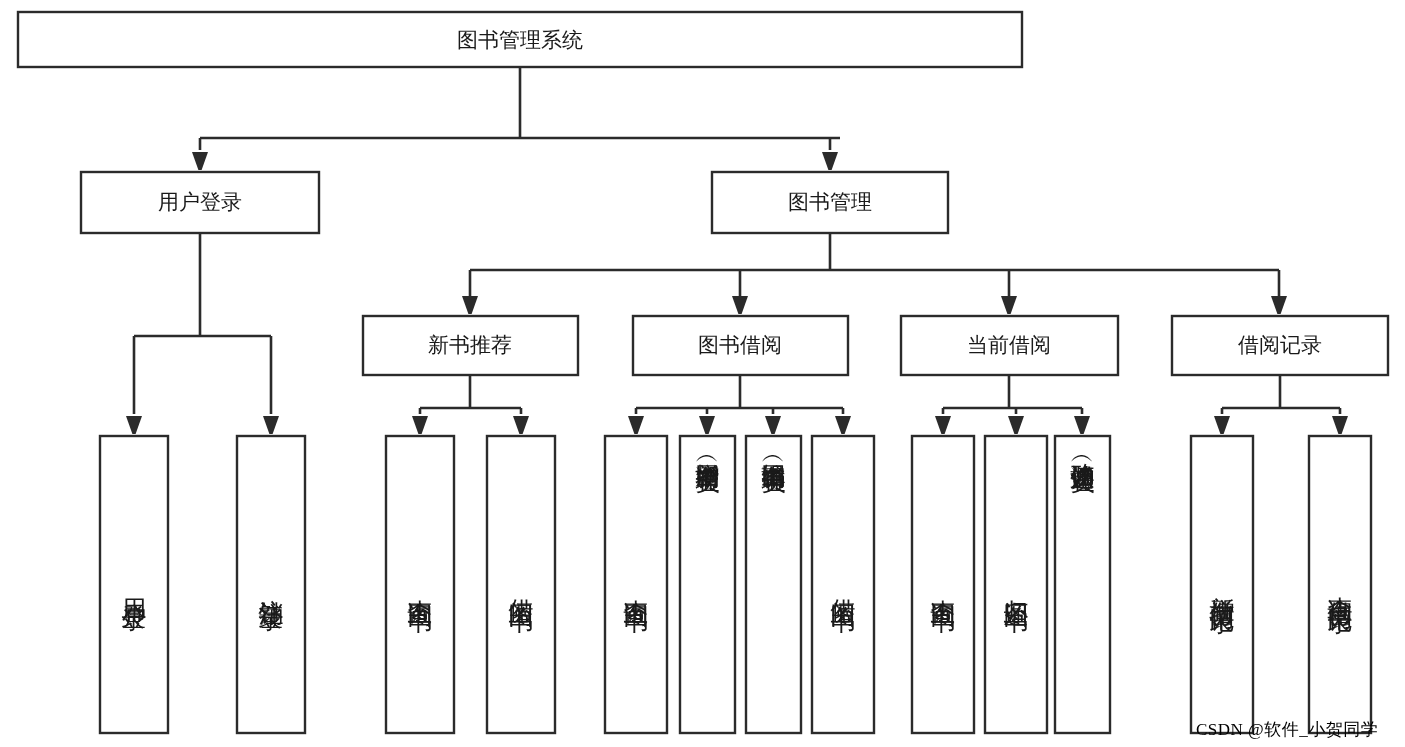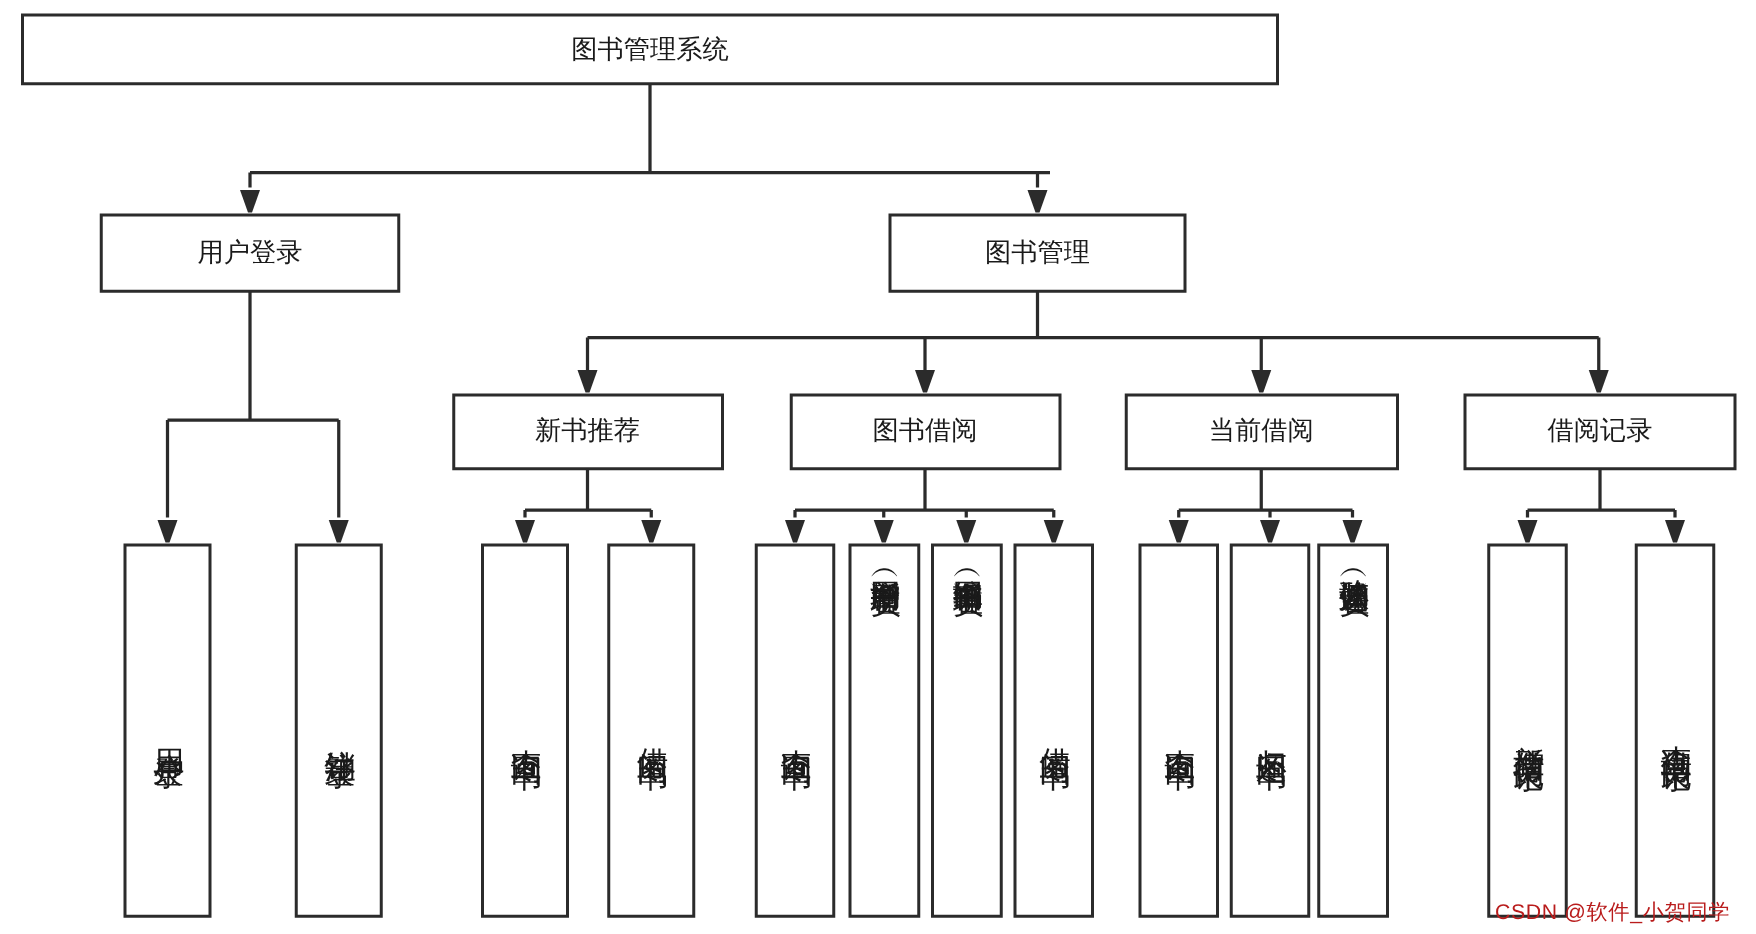--- a/index.html
+++ b/index.html
@@ -58,23 +58,23 @@
     line-height: 1.08;
     letter-spacing: 3px;
     color: #1a1a1a;
     white-space: nowrap;
     text-align: center;
     pointer-events: none;
     user-select: none;
   }
   .watermark {
     position: absolute;
-    font-family: Liberation Sans, sans-serif;
+    font-family: Liberation Serif, serif;
     font-size: 17px;
-    color: #b91c1c;
+    color: #000000;
     white-space: nowrap;
     letter-spacing: 0.5px;
   }
 </style>
 </head>
 <body>
 
 <div id="diagram-root">
 
   <svg class="diagram-canvas" viewBox="0 0 1405 747" xmlns="http://www.w3.org/2000/svg">

